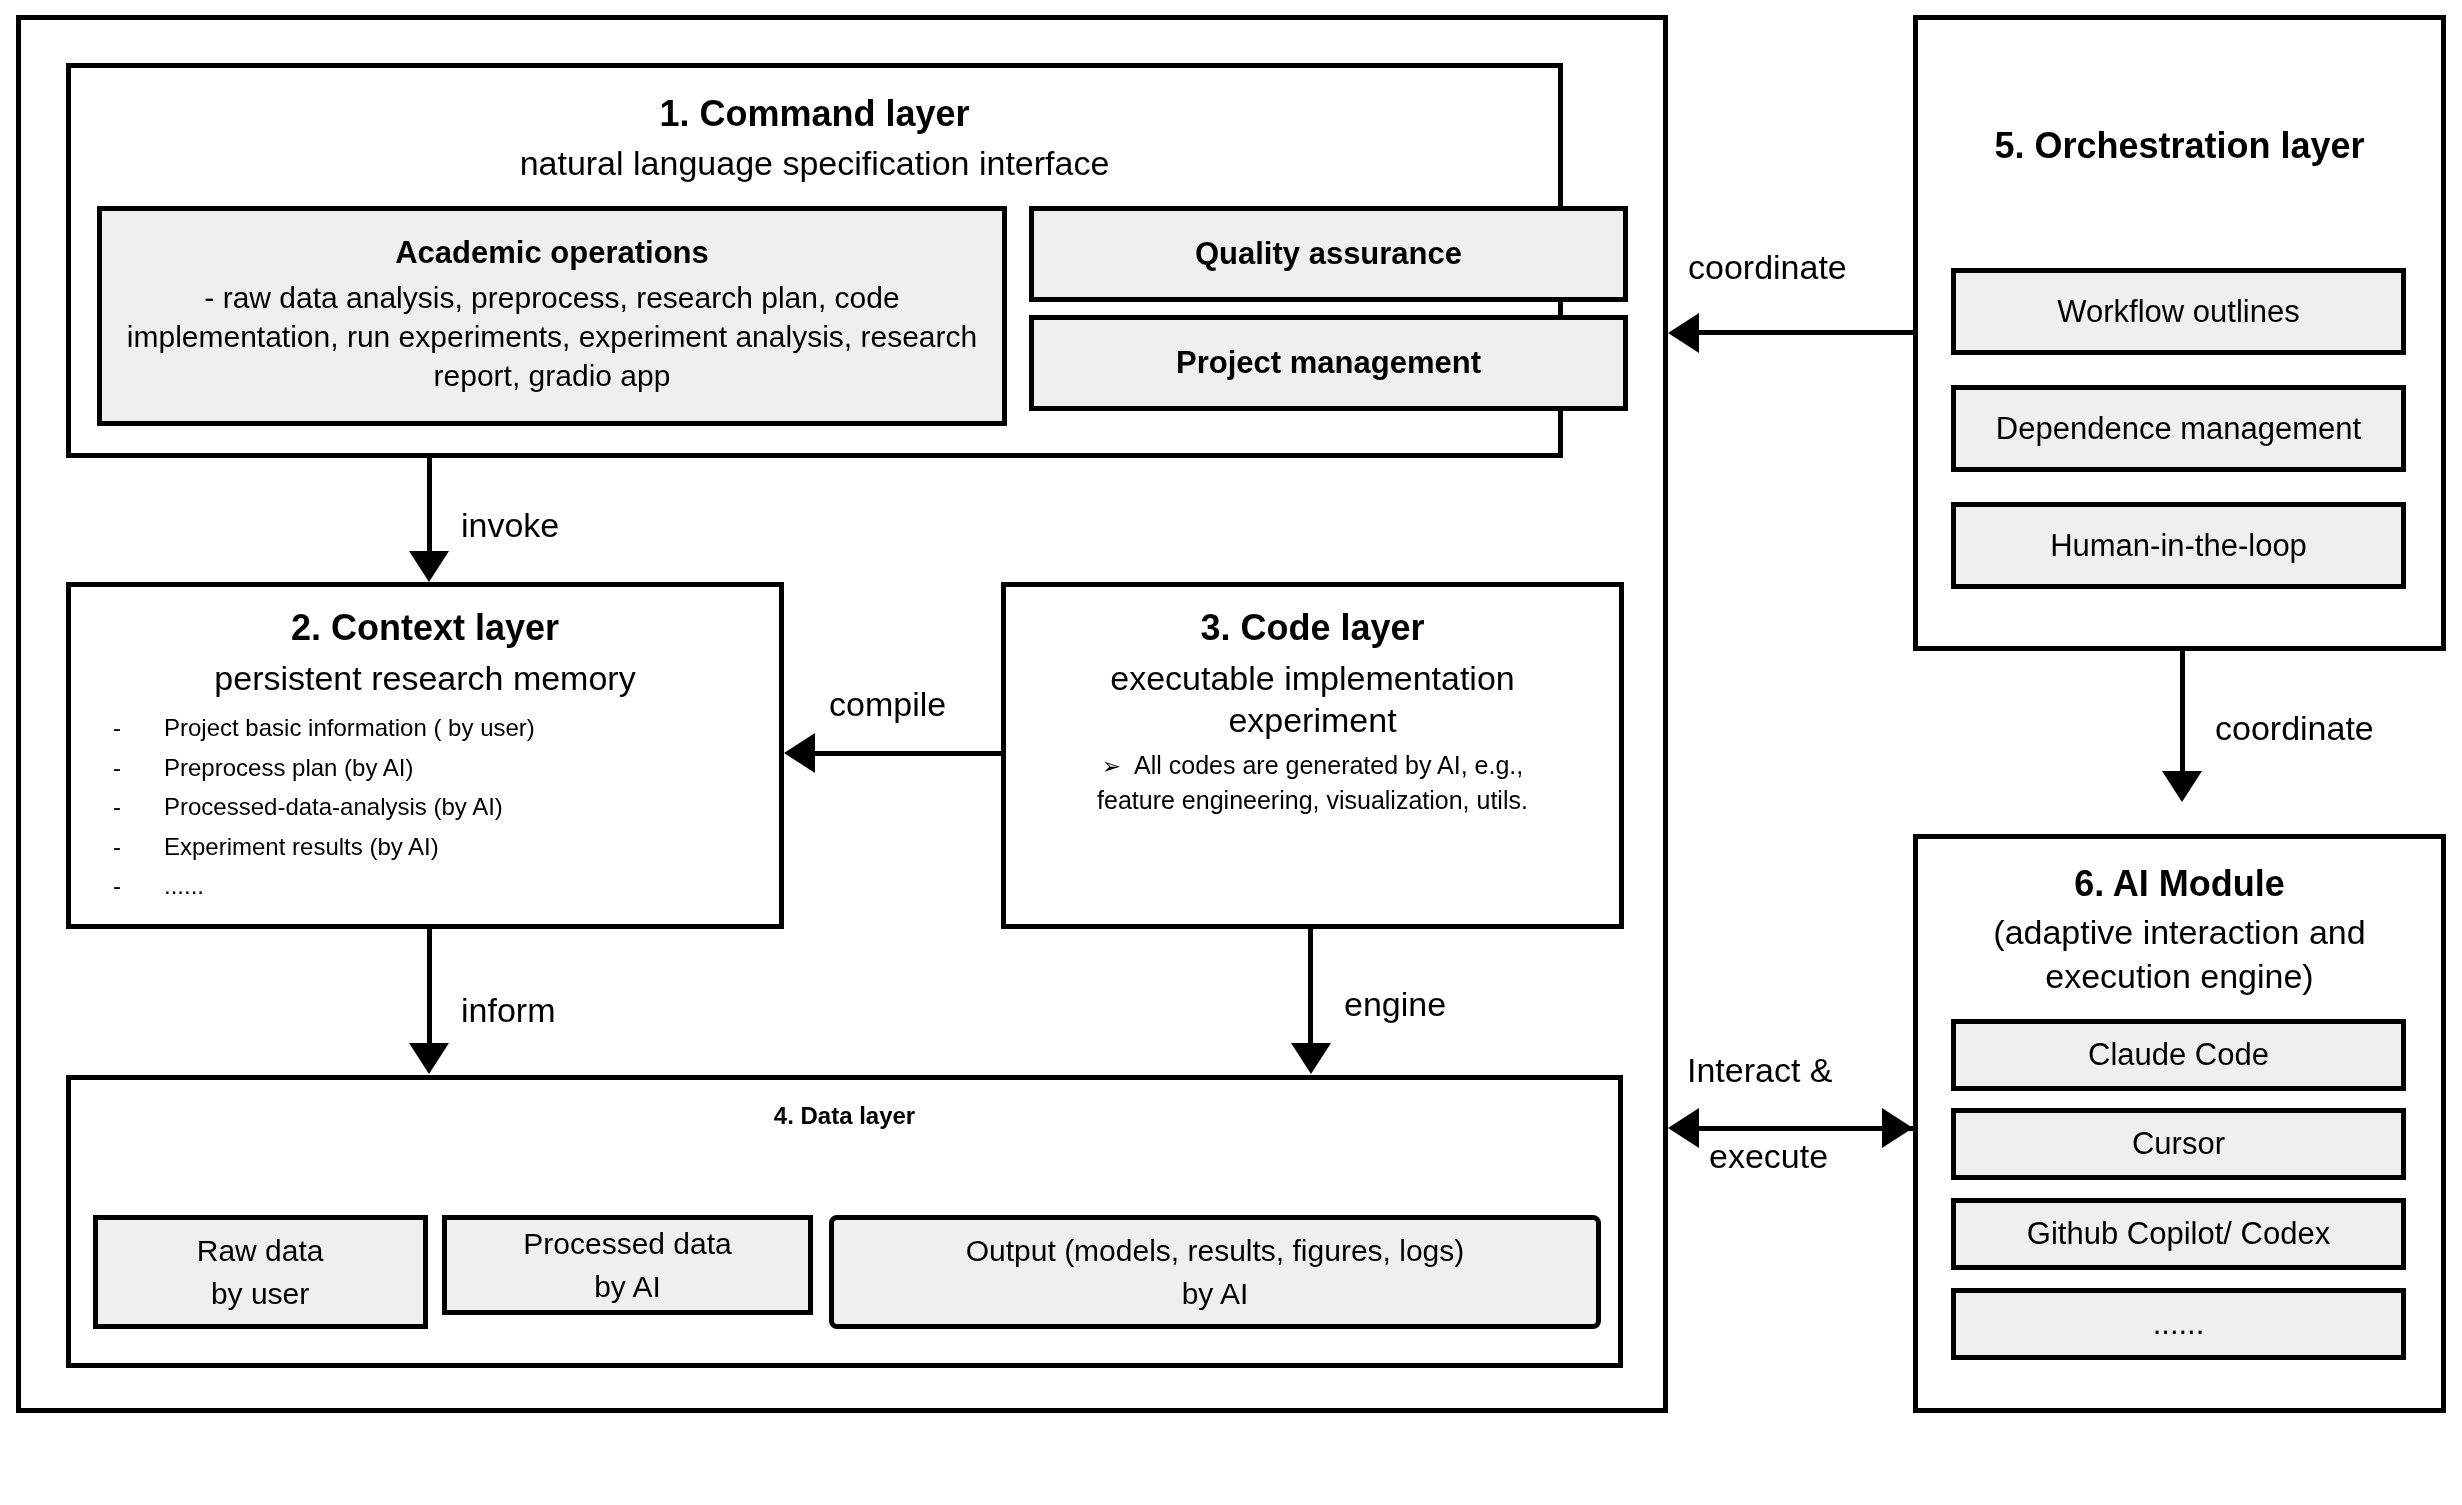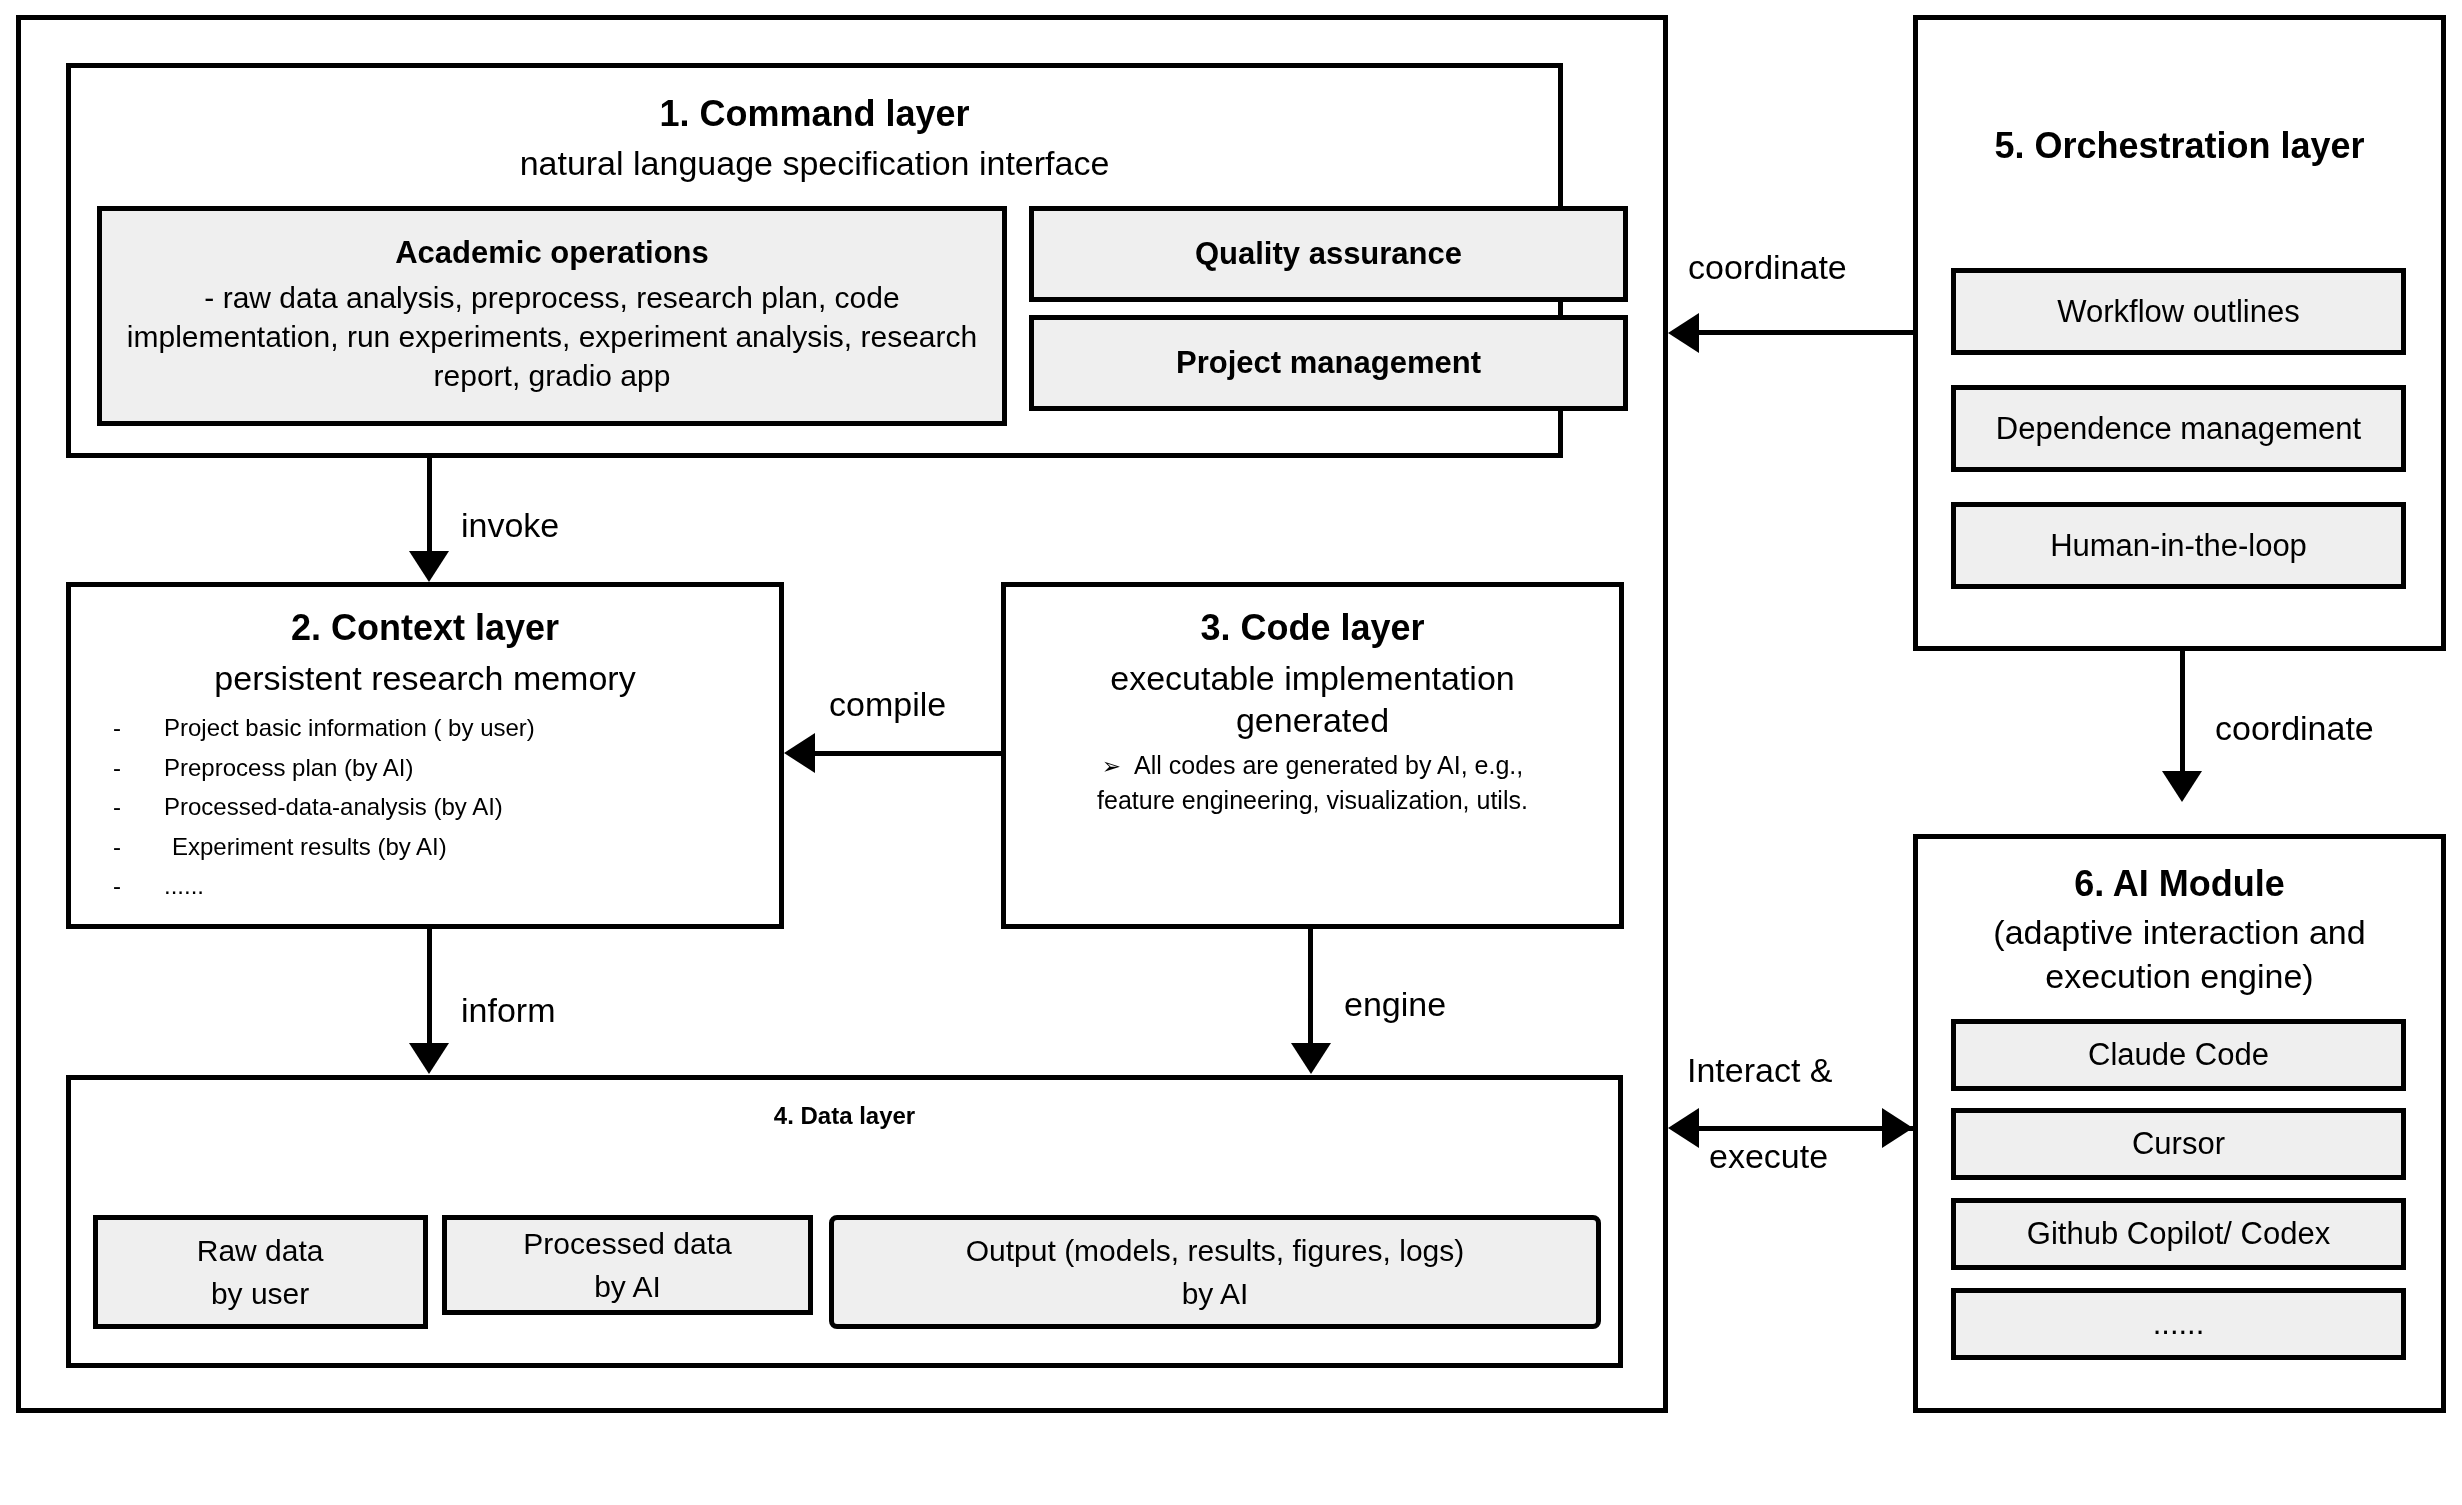--- a/index.html
+++ b/index.html
@@ -143,33 +143,33 @@
       <div class="brow">
         <span class="bdash" style="font-size:24px;">-</span>
         <span class="btext" style="font-size:24px;">Preprocess plan (by AI)</span>
       </div>
       <div class="brow">
         <span class="bdash" style="font-size:24px;">-</span>
         <span class="btext" style="font-size:24px;">Processed-data-analysis (by AI)</span>
       </div>
       <div class="brow">
         <span class="bdash" style="font-size:24px;">-</span>
-        <span class="btext" style="font-size:24px;margin-left:8px;">Experiment results (by AI)</span>
+        <span class="btext" style="font-size:24px;">Experiment results (by AI)</span>
       </div>
       <div class="brow">
         <span class="bdash" style="font-size:24px;">-</span>
         <span class="btext" style="font-size:24px;">......</span>
       </div>
     </div>
   </div>
 
   <div class="box" style="left:1001px; top:582px; width:623px; height:347px;">
     <div class="title" style="top:20.4px; font-size:36px;">3. Code layer</div>
     <div class="subtitle" style="top:71px; font-size:34px;">executable implementation</div>
-    <div class="subtitle" style="top:113px; font-size:34px;">generated</div>
+    <div class="subtitle" style="top:113px; font-size:34px;">experiment</div>
 
     <div class="codeline" style="top:163px; font-size:25px;">
       <span class="glyph" style="font-size:23px; margin-right:13px;">➢</span><span>All codes are generated by AI, e.g.,</span>
     </div>
     <div class="codeline" style="top:198px; font-size:25px;">feature engineering, visualization, utils.</div>
   </div>
 
   <div class="hline" style="left:814px; top:751px; width:187px;"></div>
   <div class="arrowleft" style="left:784px; top:733px;"></div>
   <div class="alabel" style="left:829px; top:685px; font-size:34px;">compile</div>

